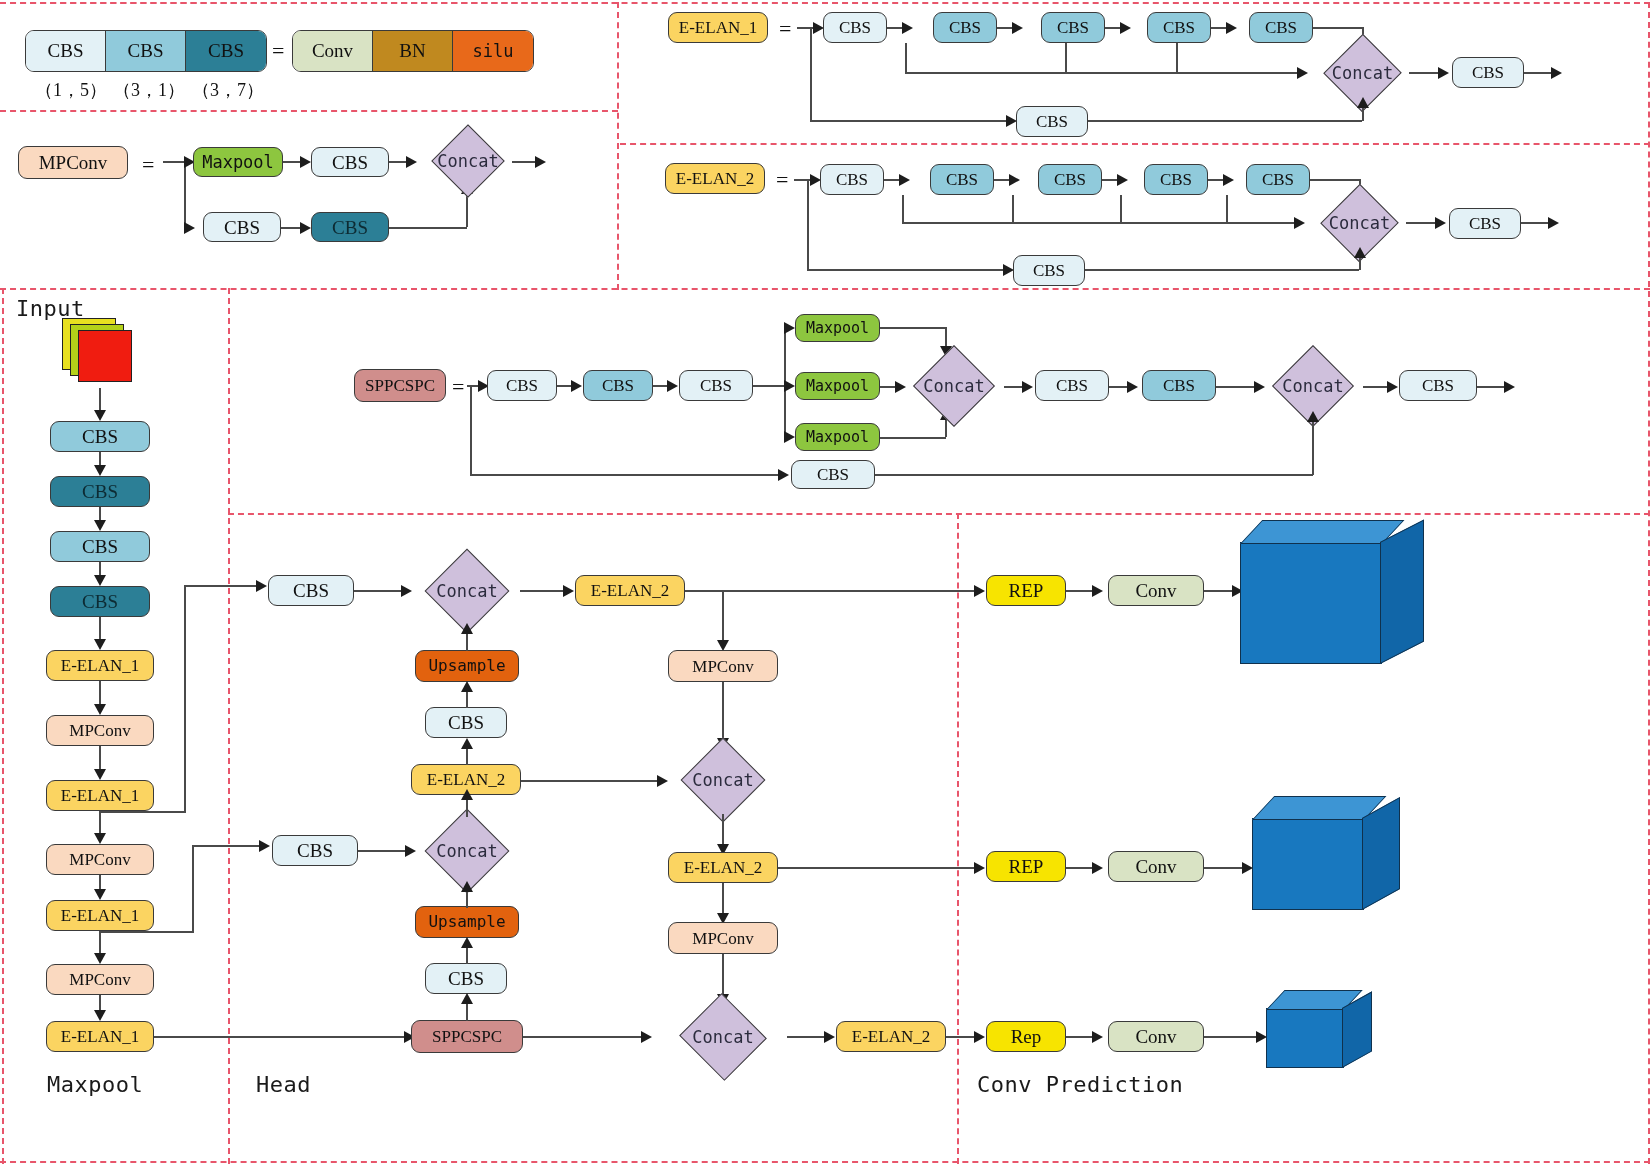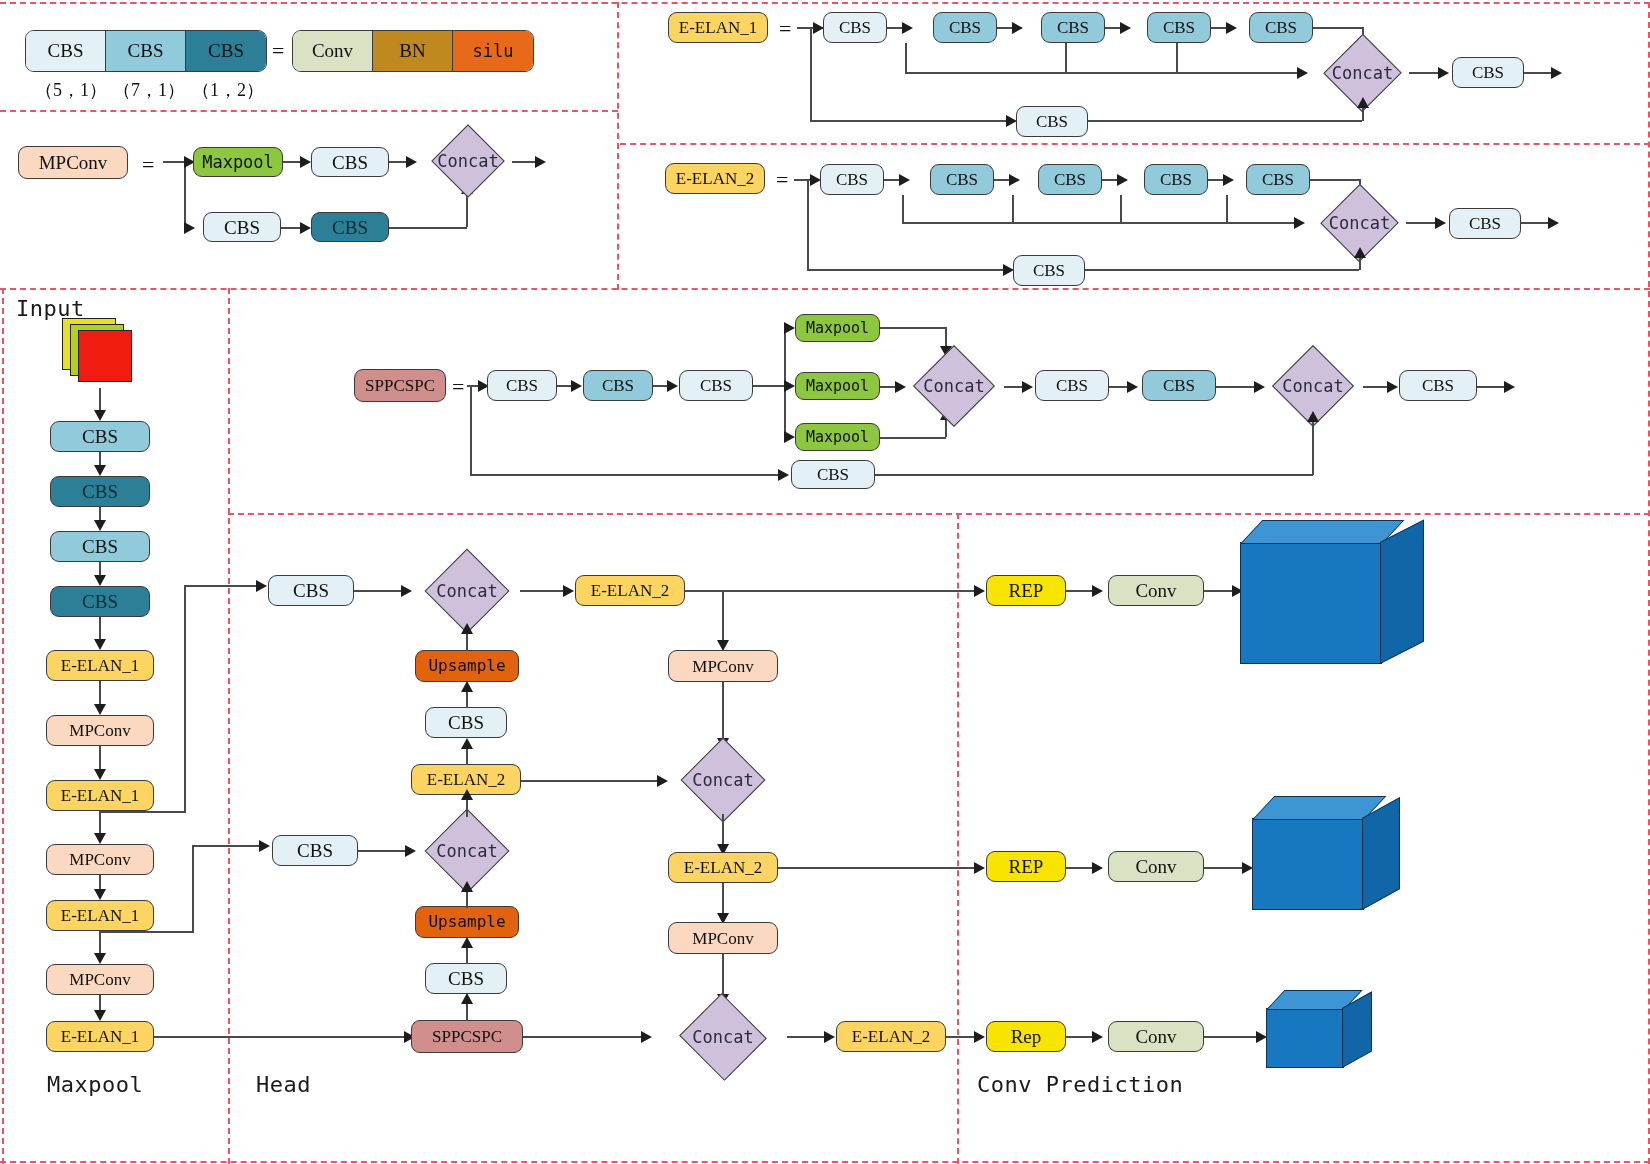--- a/index.html
+++ b/index.html
@@ -82,23 +82,23 @@
   <div class="dash-l" style="left:228px;top:288px;height:876px;"></div>
   <div class="dash-t" style="left:228px;top:513px;width:1422px;"></div>
   <div class="dash-l" style="left:957px;top:513px;height:651px;"></div>
   <div class="dash-t" style="left:0;top:1161px;width:1650px;"></div>
 
   <div class="joined" id="legend-cbs-joined" style="left:25px;top:30px;width:240px;height:40px;">
     <div class="cbs1" style="width:80px;height:100%;">CBS</div>
     <div class="cbs2" style="width:80px;height:100%;">CBS</div>
     <div class="cbs3" style="width:80px;height:100%;">CBS</div>
   </div>
-  <div class="ksz" style="left:35px;top:78px;">（5，1）</div>
-  <div class="ksz" style="left:113px;top:78px;">（7，1）</div>
-  <div class="ksz" style="left:192px;top:78px;">（1，2）</div>
+  <div class="ksz" style="left:35px;top:78px;">（1，5）</div>
+  <div class="ksz" style="left:113px;top:78px;">（3，1）</div>
+  <div class="ksz" style="left:192px;top:78px;">（3，7）</div>
   <div class="eq" style="left:272px;top:38px;">=</div>
 
   <div class="joined" style="left:292px;top:30px;width:240px;height:40px;">
     <div class="conv" style="width:80px;height:100%;">Conv</div>
     <div class="bn" style="width:80px;height:100%;">BN</div>
     <div class="silu" style="width:80px;height:100%;font-family:'DejaVu Sans Mono',monospace;font-size:17px;">silu</div>
   </div>
 
   <div class="node mpconv" style="left:18px;top:146px;width:110px;height:33px;">MPConv</div>
   <div class="eq" style="left:142px;top:152px;">=</div>

